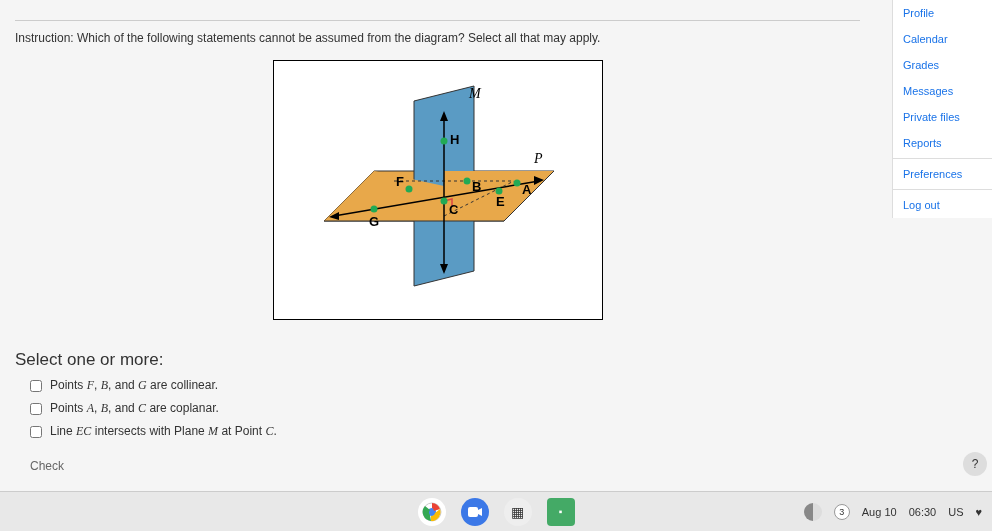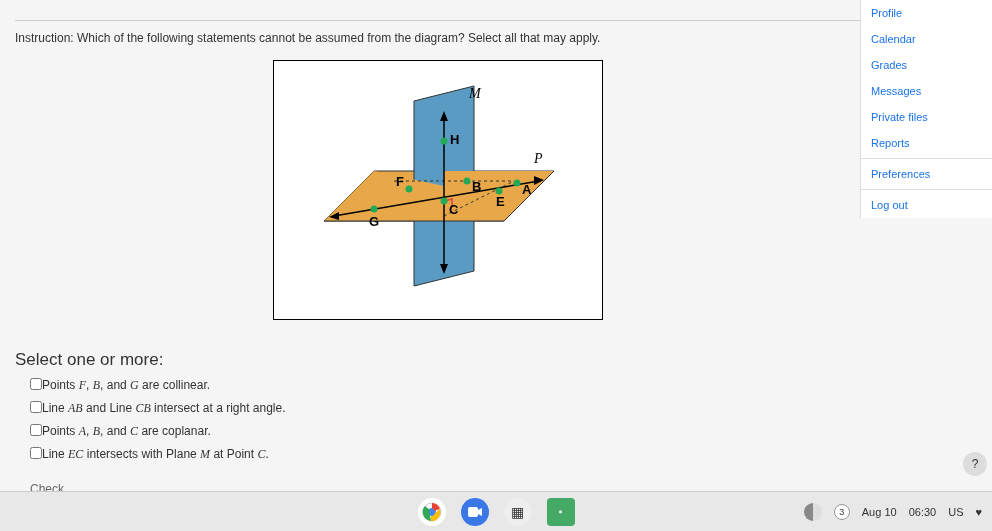--- a/index.html
+++ b/index.html
@@ -31,37 +31,38 @@
       margin: 0 auto 30px auto;
       background: #fff;
       position: relative;
     }
     .select-header {
       font-size: 17px;
       margin-bottom: 8px;
     }
     .option {
       display: flex;
-      align-items: flex-start;
+      align-items: center;
+      gap: 8px;
       margin-bottom: 8px;
       padding-left: 15px;
     }
     .option input { width: 12px; height: 12px; }
     .option label { font-size: 12px; }
     .check-btn {
       margin-top: 15px;
       padding: 5px 15px;
       font-size: 12px;
       color: #666;
     }
     .sidebar {
       position: absolute;
       right: 0;
       top: 0;
-      width: 132px;
+      width: 100px;
       background: #fff;
       border-left: 1px solid #ddd;
       font-size: 11px;
     }
     .sidebar-item {
       padding: 7px 10px;
       color: #1a73e8;
       cursor: pointer;
     }
     .sidebar-divider {
@@ -172,24 +173,20 @@
       <text x="175" y="153" font-size="13" font-weight="bold">C</text>
       <text x="222" y="145" font-size="13" font-weight="bold">E</text>
     </svg>
   </div>
 
   <div class="select-header">Select one or more:</div>
 
   <div class="option">
     <input type="checkbox" style="">
     <label>Points <span class="math-italic">F</span>, <span class="math-italic">B</span>, and <span class="math-italic">G</span> are collinear.</label>
-  </div>
-  <div class="option">
-    <input type="checkbox" style="">
-    <label>Line <span class="math-italic">AB</span> and Line <span class="math-italic">CB</span> intersect at a right angle.</label>
   </div>
   <div class="option">
     <input type="checkbox" style="">
     <label>Points <span class="math-italic">A</span>, <span class="math-italic">B</span>, and <span class="math-italic">C</span> are coplanar.</label>
   </div>
   <div class="option">
     <input type="checkbox" style="">
     <label>Line <span class="math-italic">EC</span> intersects with Plane <span class="math-italic">M</span> at Point <span class="math-italic">C</span>.</label>
   </div>
 

